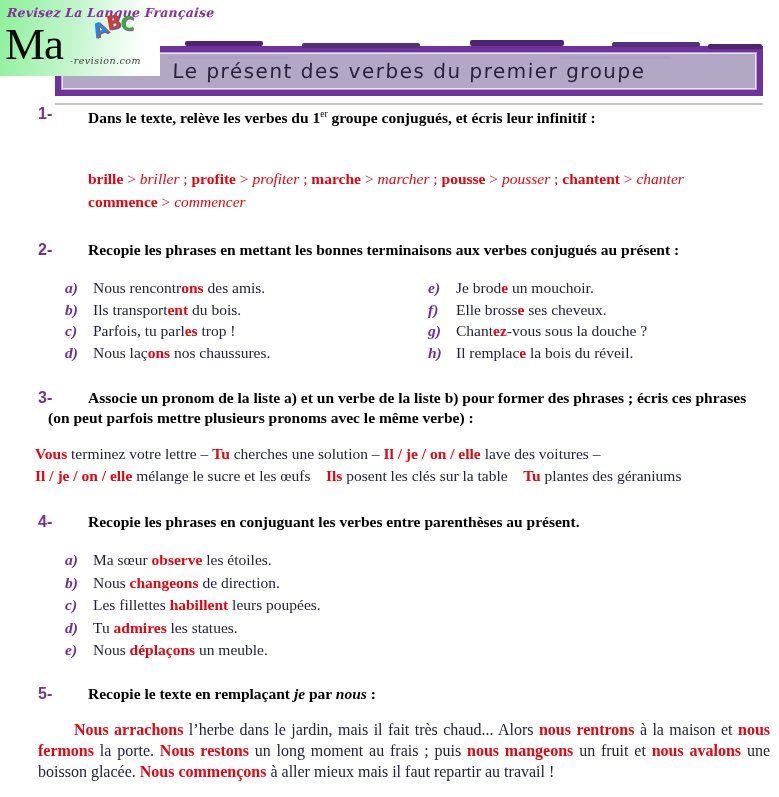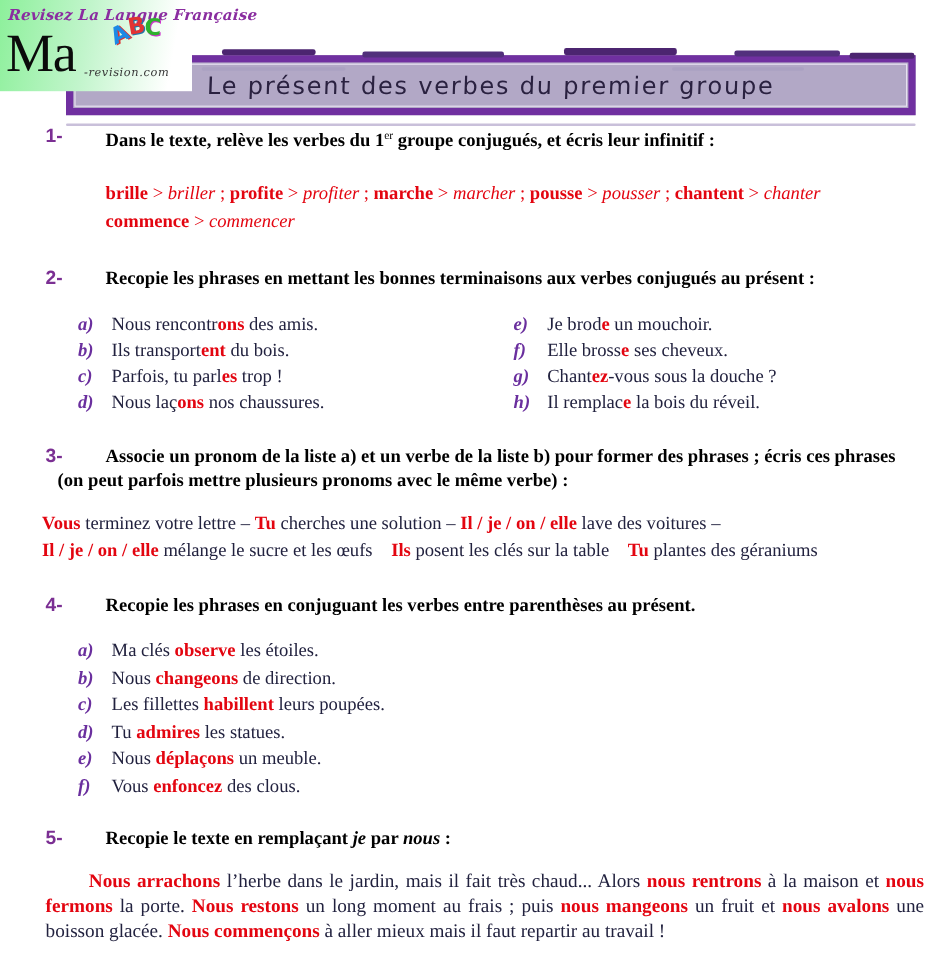--- a/index.html
+++ b/index.html
@@ -98,21 +98,21 @@
   .ex-title { font-weight: bold; color: #000; }
 
   .t-b  { font-weight: bold; color: #000; }
   .t-bi { font-weight: bold; font-style: italic; color: #000; }
   .t-sup{ font-weight: normal; color: #000; vertical-align: super; font-size: 0.62em; }
   .t-p  { color: #22223f; }
   .t-rb { color: #e30510; font-weight: bold; }
   .t-r  { color: #e30510; }
   .t-ri { color: #e30510; font-style: italic; }
 
-  .answers-1 { margin: 22px 0 0 50px; line-height: 23px; }
+  .answers-1 { margin: 39px 0 0 50px; line-height: 23px; }
   .rich-line { display: block; }
   .prewrap { white-space: pre-wrap; }
 
   .ex2 { margin-top: 27px; }
   .two-col { display: flex; margin-top: 17px; line-height: 21.5px; }
   .col1 { margin-left: 27px; width: 363px; }
   .col2 { flex: 1; }
 
   .li-row { white-space: nowrap; }
   .li-letter {
@@ -198,26 +198,25 @@
       <span class="rich-line prewrap"><span class="t-rb">Il / je / on / elle</span><span class="t-p"> mélange le sucre et les œufs    </span><span class="t-rb">Ils</span><span class="t-p"> posent les clés sur la table    </span><span class="t-rb">Tu</span><span class="t-p"> plantes des géraniums</span></span>
     </div>
   </section>
 
   <section class="exercise ex4">
     <div class="ex-head">
       <span class="ex-num">4-</span>
       <span class="ex-title"><span class="t-b">Recopie les phrases en conjuguant les verbes entre parenthèses au présent.</span></span>
     </div>
     <div class="list-4">
-        <div class="li-row"><span class="li-letter">a)</span><span class="li-text"><span class="t-p">Ma clés </span><span class="t-rb">observe</span><span class="t-p"> les étoiles.</span></span></div>
+        <div class="li-row"><span class="li-letter">a)</span><span class="li-text"><span class="t-p">Ma sœur </span><span class="t-rb">observe</span><span class="t-p"> les étoiles.</span></span></div>
         <div class="li-row"><span class="li-letter">b)</span><span class="li-text"><span class="t-p">Nous </span><span class="t-rb">changeons</span><span class="t-p"> de direction.</span></span></div>
         <div class="li-row"><span class="li-letter">c)</span><span class="li-text"><span class="t-p">Les fillettes </span><span class="t-rb">habillent</span><span class="t-p"> leurs poupées.</span></span></div>
         <div class="li-row"><span class="li-letter">d)</span><span class="li-text"><span class="t-p">Tu </span><span class="t-rb">admires</span><span class="t-p"> les statues.</span></span></div>
         <div class="li-row"><span class="li-letter">e)</span><span class="li-text"><span class="t-p">Nous </span><span class="t-rb">déplaçons</span><span class="t-p"> un meuble.</span></span></div>
-        <div class="li-row"><span class="li-letter">f)</span><span class="li-text"><span class="t-p">Vous </span><span class="t-rb">enfoncez</span><span class="t-p"> des clous.</span></span></div>
       </div>
   </section>
 
   <section class="exercise ex5">
     <div class="ex-head">
       <span class="ex-num">5-</span>
       <span class="ex-title"><span class="t-b">Recopie le texte en remplaçant </span><span class="t-bi">je</span><span class="t-b"> par </span><span class="t-bi">nous</span><span class="t-b"> :</span></span>
     </div>
     <div class="para indent"><span class="t-rb">Nous arrachons</span><span class="t-p"> l’herbe dans le jardin, mais il fait très chaud... Alors </span><span class="t-rb">nous rentrons</span><span class="t-p"> à la maison et </span><span class="t-rb">nous fermons</span><span class="t-p"> la porte. </span><span class="t-rb">Nous restons</span><span class="t-p"> un long moment au frais ; puis </span><span class="t-rb">nous mangeons</span><span class="t-p"> un fruit et </span><span class="t-rb">nous avalons</span><span class="t-p"> une boisson glacée. </span><span class="t-rb">Nous commençons</span><span class="t-p"> à aller mieux mais il faut repartir au travail !</span></div>
 

